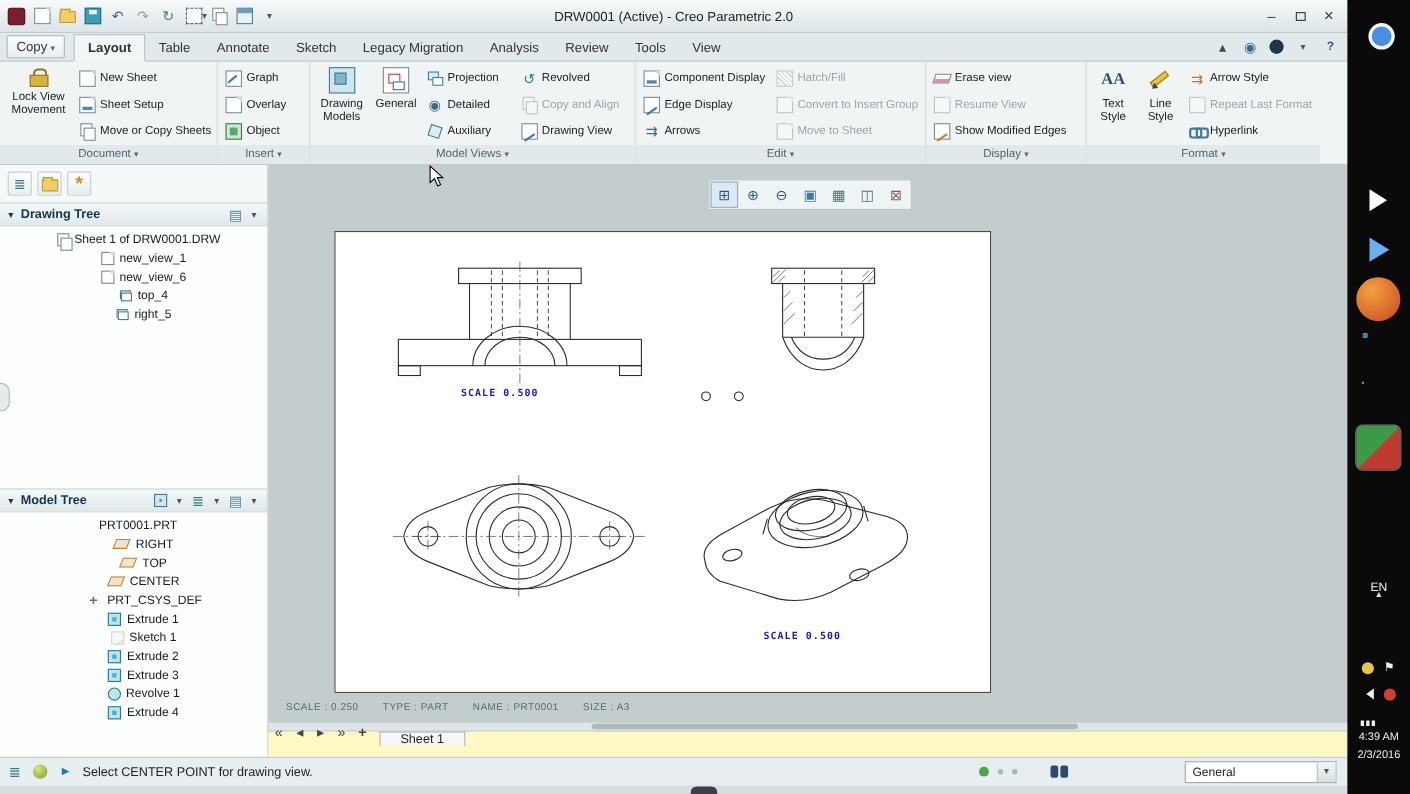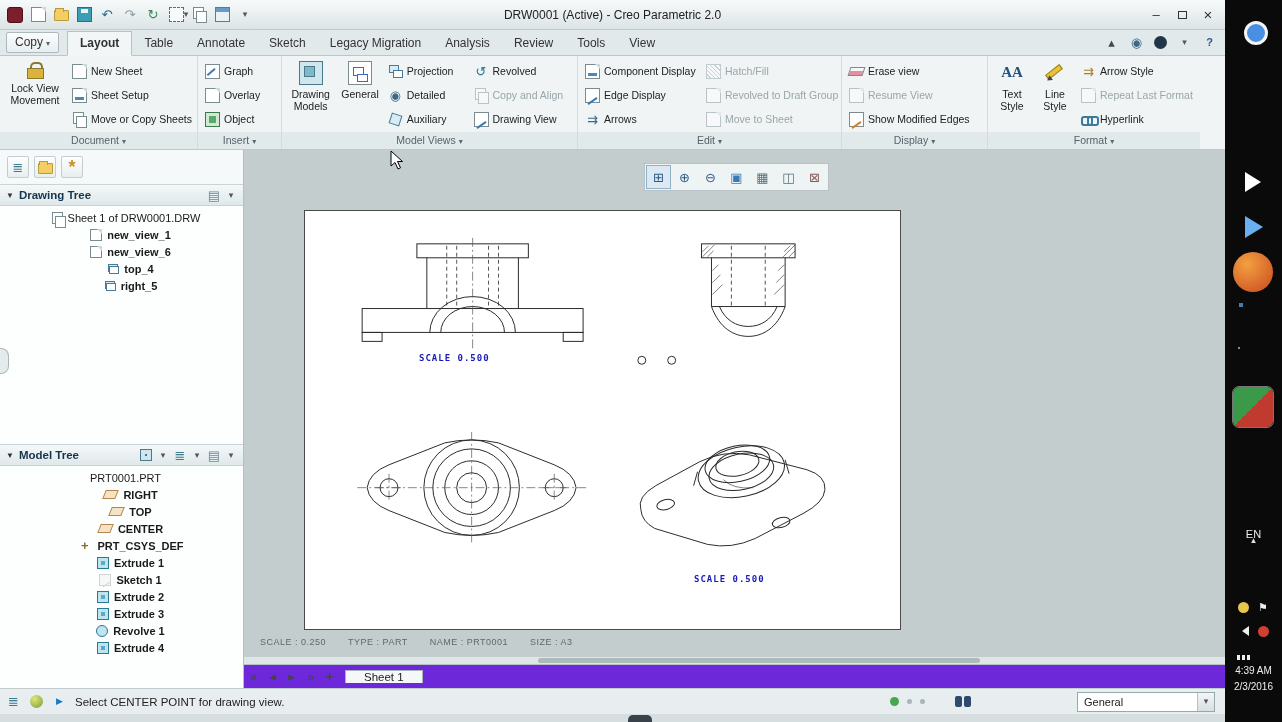--- a/index.html
+++ b/index.html
@@ -124,42 +124,42 @@
   .leftpanel { width:244px; background:#f6f9f9; border-right:1px solid #b4bfc2; display:flex; flex-direction:column; flex:none; }
   .tree-toolbar { height:34px; display:flex; align-items:center; gap:5px; padding:0 7px; flex:none; }
   .tbtn { width:22px; height:22px; border:1px solid #c4ced1; background:linear-gradient(#fdfefe,#e8eef0); border-radius:2px; display:flex; align-items:center; justify-content:center; position:relative; }
   .panel-header { height:22px; background:linear-gradient(#f4f8f8,#dfe8ea); border-top:1px solid #c9d2d4; border-bottom:1px solid #c9d2d4; display:flex; align-items:center; padding:0 6px; gap:5px; flex:none; }
   .panel-title { font-weight:bold; color:#15344e; font-size:11.5px; margin-right:auto; }
   .hdr-caret { color:#333; font-size:8px; }
   .tree { background:#fdfefe; overflow:hidden; padding-top:3px; }
   .dtree { height:238px; flex:none; }
   .mtree { flex:1; }
   .titem { display:flex; align-items:center; gap:5px; height:17px; padding-left:8px; font-size:11px; color:#1a1a1a; white-space:nowrap;justify-content:center; }
-  .ind1 { padding-left:18px;font-weight:bold; }
+  .ind1 { padding-left:18px; }
   .panel-handle { position:absolute; left:0; top:348px; width:9px; height:26px; background:#e4ebed; border:1px solid #aab6ba; border-left:none; border-radius:0 8px 8px 0; z-index:5; }
 
   
   .rightcol { flex:1; display:flex; flex-direction:column; min-width:0; }
   .canvas { flex:1; position:relative; background:#c4cdce; overflow:hidden; }
   .view-toolbar { position:absolute; left:400px; top:13px; display:flex; background:#eef3f4; border:1px solid #b8c2c5; padding:1px; gap:1px; }
   .vtbtn { width:25px; height:24px; display:flex; align-items:center; justify-content:center; position:relative; }
   .vtbtn.pressed { background:#dce9f2; border:1px solid #8fb2c8; }
   .sheet { position:absolute; left:60px; top:60px; width:597px; height:420px; background:#fff; border:1px solid #4a4a4a; }
   .drawing { position:absolute; inset:0; width:100%; height:100%; }
   .ln { stroke:#2b2b2b; fill:none; stroke-width:1; }
   .hid { stroke-dasharray:4 3; stroke-width:.8; }
   .cl { stroke-dasharray:9 3 2 3; stroke-width:.7; stroke:#555; }
   .thin { stroke-width:.6; }
   .scale-label { position:absolute; color:#1a1ab8; font-family:"DejaVu Sans Mono",monospace; font-size:9px; font-weight:bold; letter-spacing:1px; }
   .sheet-info { position:absolute; left:16px; top:487px; display:flex; gap:22px; color:#5a6a6e; font-size:9px; letter-spacing:.5px; }
   .hscroll { position:absolute; left:0; right:0; bottom:0; height:7px; background:#dfe6e7; }
   .hscroll .thumb { position:absolute; left:30%; width:45%; top:1px; bottom:1px; background:#aeb9bc; border-radius:3px; }
 
   
-  .sheetbar { height:24px; background:#6d28d9; border-top:1px solid #b8c2c5; display:flex; align-items:center; flex:none; }
+  .sheetbar { height:24px; background:#fef9c3; border-top:1px solid #b8c2c5; display:flex; align-items:flex-start; flex:none; }
   .shbtn { width:19px; display:flex; align-items:center; justify-content:center; position:relative; }
   .sheettab { margin-left:6px; padding:0 18px; background:#f4f8f8; border:1px solid #a8b4b8; border-bottom:none; display:flex; align-items:center; font-size:11.5px; color:#222; }
 
   
   .statusbar { height:26px; background:#e8eef0; border-top:1px solid #c2cbce; display:flex; align-items:center; padding:0 10px 0 6px; gap:8px; flex:none; }
   .status-msg { color:#222; font-size:11.5px; }
   .spacer { flex:1; }
   .dot-green { width:9px; height:9px; border-radius:50%; background:#49a84f; }
   .dot-gray { width:5px; height:5px; border-radius:50%; background:#aab6ba; }
   .combo { width:138px; height:20px; background:#fff; border:1px solid #97a8ae; display:flex; align-items:center; }
@@ -379,21 +379,21 @@
                 <span>Arrows</span>
               </div>
           </div>
           <div class="scol" style="width:134px">
             <div class="sbtn dis">
                 <span class="ic i-hatch"></span>
                 <span>Hatch/Fill</span>
               </div>
             <div class="sbtn dis">
                 <span class="ic i-page"></span>
-                <span>Revolved to Draft Group</span>
+                <span>Convert to Insert Group</span>
               </div>
             <div class="sbtn dis">
                 <span class="ic i-page"></span>
                 <span>Move to Sheet</span>
               </div>
           </div>
         </div>
         <div class="rlabel caret-after">Edit</div>
       </div>
 

